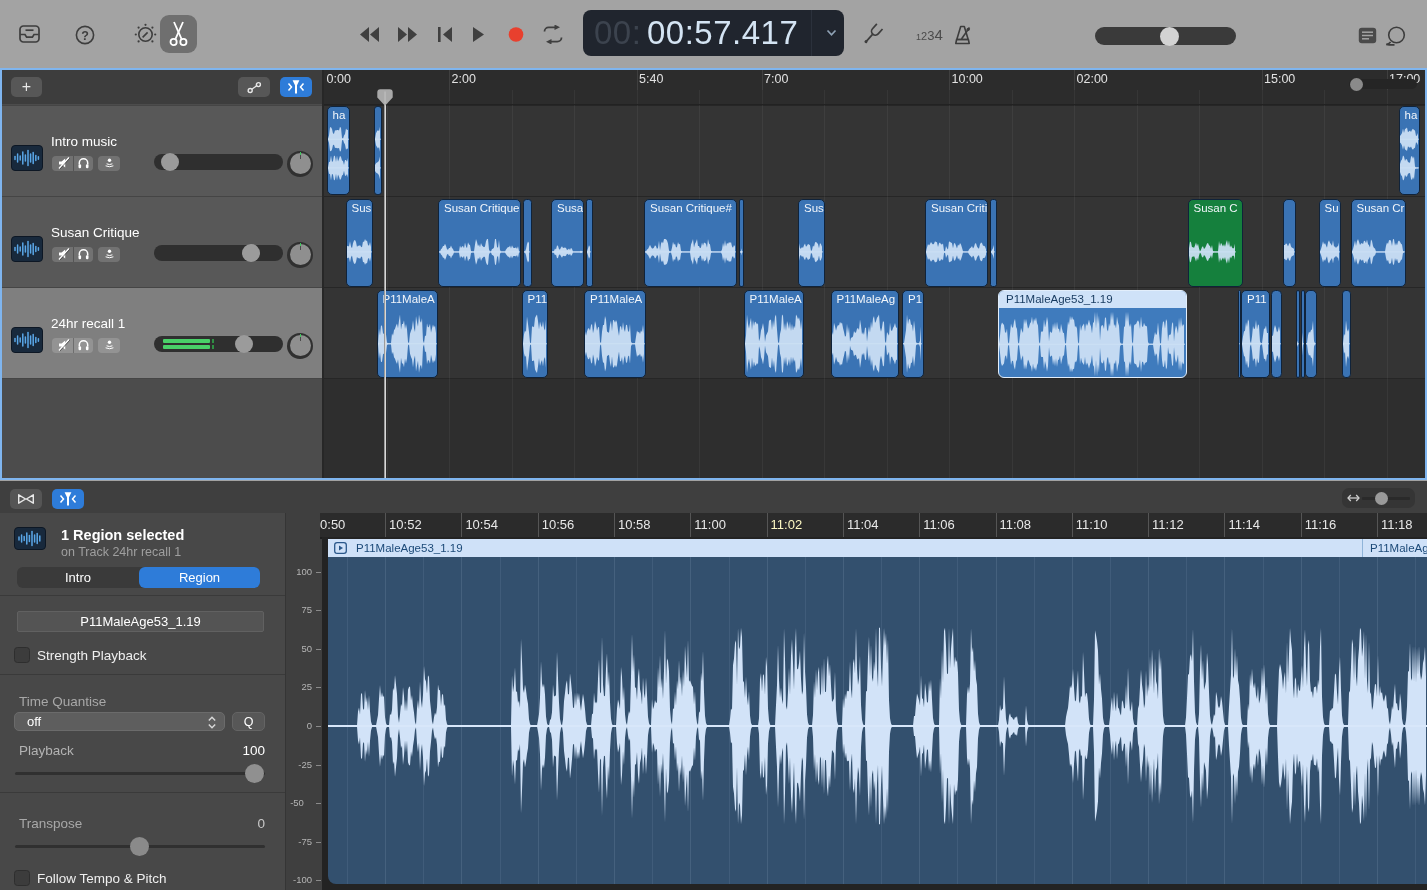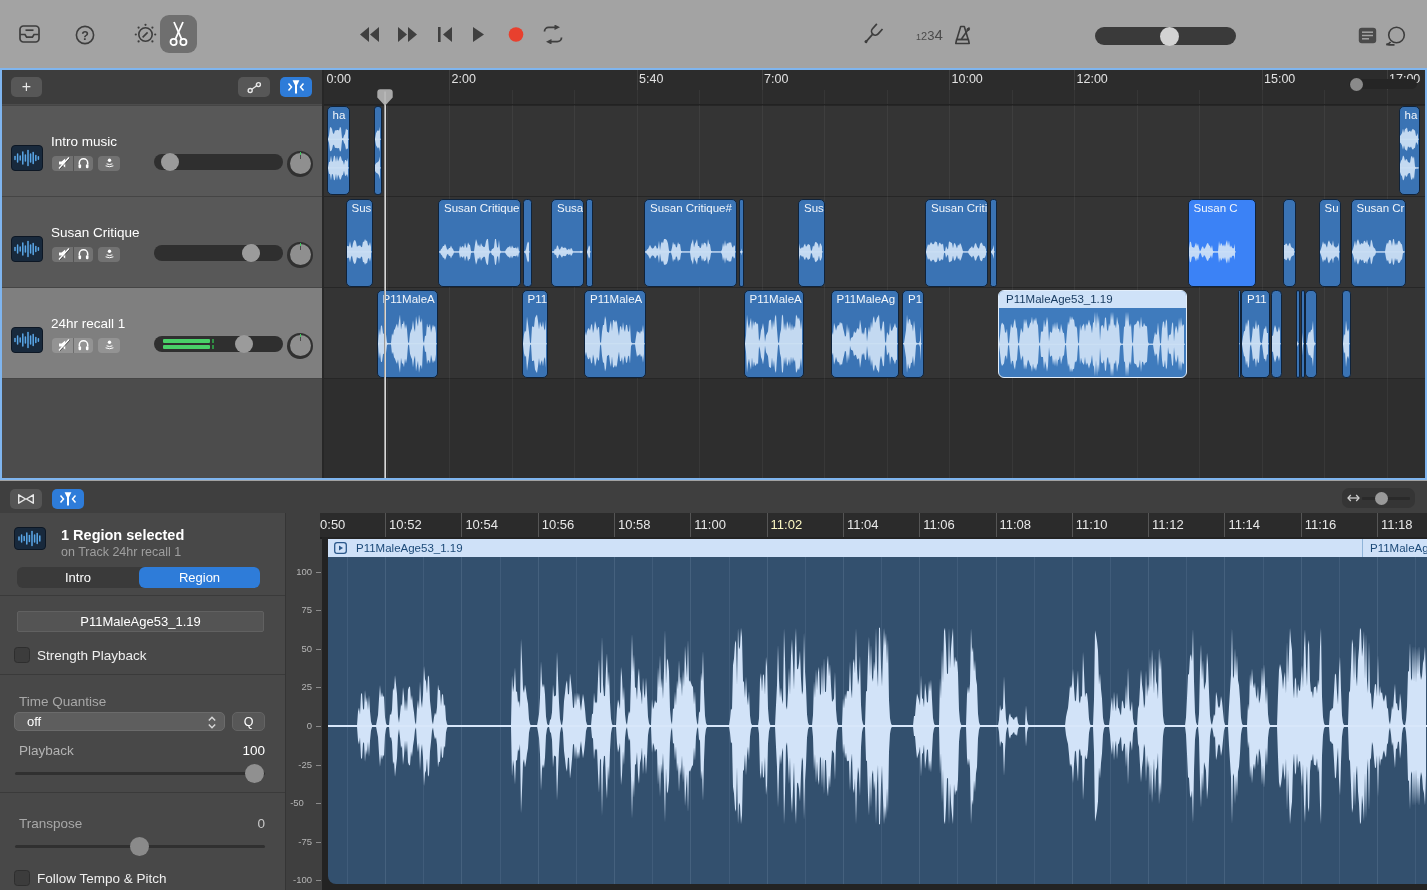--- a/index.html
+++ b/index.html
@@ -52,20 +52,28 @@
 <circle cx="158" cy="9.5" r="7.3" fill="#e8402e"></circle>
 <g fill="none" stroke="#3f3f3f" stroke-width="1.8">
 <path d="M186.5 6.5 a4.2 4.2 0 0 1 4.2-4.2 h8"></path>
 <path d="M203.5 12.5 a4.2 4.2 0 0 1 -4.2 4.2 h-8"></path>
 </g>
 <g fill="#3f3f3f">
           <path d="M196.5 -0.5 L202 2.3 L196.5 5.1 Z"></path>
           <path d="M193.5 13.9 L188 16.7 L193.5 19.5 Z"></path>
         </g>
       </svg>
+      <div class="abs" style="left:583px;top:10px;width:261px;height:46px;background:#20252e;border-radius:8px;overflow:hidden">
+<div class="abs" style="left:228px;top:0;width:1px;height:46px;background:#2b313c"></div>
+<div class="abs" style="left:11px;top:3.5px;font-size:33px;font-weight:400;letter-spacing:0.5px;color:#3c434e">00:</div>
+<div class="abs" style="left:64px;top:3.5px;font-size:33px;font-weight:400;letter-spacing:0.5px;color:#d4e4f3">00:57.417</div>
+<svg class="abs" style="left:243px;top:19px" width="11" height="8" viewBox="0 0 11 8">
+          <path d="M1.5 1.5 L5.5 5.8 L9.5 1.5" fill="none" stroke="#8fa2b5" stroke-width="1.7"></path>
+        </svg>
+</div>
       <svg class="abs" style="left:858px;top:21px" width="28" height="28" viewBox="0 0 28 28">
 <g transform="rotate(42 14 14)" stroke="#3d3d3d" stroke-width="1.7" fill="none">
 <path d="M10.2 2.5 v6.5 a3.8 3.8 0 0 0 7.6 0 v-6.5"></path>
 <path d="M14 13.2 v9.3"></path>
 <circle cx="14" cy="23" r="1.5" fill="#3d3d3d" stroke="none"></circle>
 </g>
       </svg>
       <div class="abs" style="left:916px;top:28px;color:#4b4b4b;line-height:13px">
 <span style="font-size:9px">1</span><span style="font-size:11px">2</span><span style="font-size:13px">3</span><span style="font-size:15px">4</span></div>
       <svg class="abs" style="left:952px;top:24px" width="23" height="22" viewBox="0 0 23 22">
@@ -279,21 +287,21 @@
         <div class="abs" style="left:1062.5px;top:20px;width:1px;height:388px;background:rgba(255,255,255,0.05)"></div>
         <div class="abs" style="left:2.5px;top:2px;font-size:12.5px;color:#e2e2e2">0:00</div>
         <div class="abs" style="left:127.5px;top:2px;font-size:12.5px;color:#e2e2e2">2:00</div>
         <div class="abs" style="left:125.0px;top:0;width:1px;height:20px;background:#3f3f3f"></div>
         <div class="abs" style="left:315.0px;top:2px;font-size:12.5px;color:#e2e2e2">5:40</div>
         <div class="abs" style="left:312.5px;top:0;width:1px;height:20px;background:#3f3f3f"></div>
         <div class="abs" style="left:440.0px;top:2px;font-size:12.5px;color:#e2e2e2">7:00</div>
         <div class="abs" style="left:437.5px;top:0;width:1px;height:20px;background:#3f3f3f"></div>
         <div class="abs" style="left:627.5px;top:2px;font-size:12.5px;color:#e2e2e2">10:00</div>
         <div class="abs" style="left:625.0px;top:0;width:1px;height:20px;background:#3f3f3f"></div>
-        <div class="abs" style="left:752.5px;top:2px;font-size:12.5px;color:#e2e2e2">12:00</div>
+        <div class="abs" style="left:752.5px;top:2px;font-size:12.5px;color:#e2e2e2">02:00</div>
         <div class="abs" style="left:750.0px;top:0;width:1px;height:20px;background:#3f3f3f"></div>
         <div class="abs" style="left:940.0px;top:2px;font-size:12.5px;color:#e2e2e2">15:00</div>
         <div class="abs" style="left:937.5px;top:0;width:1px;height:20px;background:#3f3f3f"></div>
         <div class="abs" style="left:1065.0px;top:2px;font-size:12.5px;color:#e2e2e2">17:00</div>
         <div class="abs" style="left:1062.5px;top:0;width:1px;height:20px;background:#3f3f3f"></div>
         <div class="abs" style="left:0;top:34px;width:1103px;height:1px;background:#222"></div>
         <div class="abs" style="left:1025px;top:9px;width:68px;height:10px;background:#252525;border-radius:5px"></div>
 <div class="abs" style="left:1026px;top:7.5px;width:13px;height:13px;background:#8a8a8a;border-radius:50%"></div>
       </div>
       <div class="abs" style="left:324.5px;top:36px;width:23.0px;height:89px;background:#3a73b4;border:1px solid #10233a;border-radius:5.0px;overflow:hidden">
@@ -413,21 +421,21 @@
         </svg>
       </div>
       <div class="abs" style="left:988px;top:129px;width:6.5px;height:88px;background:#3a73b4;border:1px solid #10233a;border-radius:2.6px;overflow:hidden">
         <svg width="4" height="86" viewBox="0 0 4 86" style="position:absolute;left:0;top:0">
           <g transform="translate(0,38.6)">
             <path d="M0,12.8 L1,11.4 L2,9.7 L3,6.4 L3,20.3 L2,17.0 L1,15.2 L0,13.8 Z" fill="#cfe2f6" fill-opacity="0.92"></path>
             <rect x="0" y="12.8" width="4" height="1" fill="#cfe2f6" fill-opacity="0.85"></rect>
           </g>
         </svg>
       </div>
-      <div class="abs" style="left:1185.5px;top:129px;width:68px;height:88px;background:#3b82f6;border:1px solid #10233a;border-radius:5.0px;overflow:hidden">
+      <div class="abs" style="left:1185.5px;top:129px;width:55px;height:88px;background:#15803d;border:1px solid #10233a;border-radius:5.0px;overflow:hidden">
         <div class="abs" style="left:5px;top:1.5px;font-size:11.5px;color:#f2f6fb;white-space:nowrap">Susan C</div>
         <svg width="47" height="86" viewBox="0 0 47 86" style="position:absolute;left:0;top:0">
           <g transform="translate(0,38.6)">
             <path d="M0,9.7 L1,2.9 L2,3.6 L3,8.6 L4,8.4 L5,9.3 L6,7.0 L7,3.8 L8,7.7 L9,4.8 L10,9.9 L11,12.8 L12,11.2 L13,8.3 L14,7.7 L15,10.4 L16,9.3 L17,7.3 L18,4.9 L19,4.3 L20,6.7 L21,7.5 L22,10.2 L23,6.5 L24,12.3 L25,12.8 L26,12.8 L27,12.8 L28,12.8 L29,12.8 L30,2.5 L31,7.7 L32,4.1 L33,5.9 L34,7.8 L35,5.3 L36,8.2 L37,4.4 L38,1.5 L39,7.3 L40,1.8 L41,8.8 L42,6.7 L43,8.9 L44,9.8 L45,9.3 L46,5.2 L46,21.4 L45,17.4 L44,16.9 L43,17.7 L42,19.9 L41,17.8 L40,24.9 L39,19.4 L38,25.2 L37,22.3 L36,18.5 L35,21.4 L34,18.9 L33,20.7 L32,22.5 L31,19.0 L30,24.2 L29,13.8 L28,13.8 L27,13.8 L26,13.8 L25,13.8 L24,14.4 L23,20.2 L22,16.5 L21,19.1 L20,20.0 L19,22.4 L18,21.8 L17,19.4 L16,17.3 L15,16.3 L14,19.0 L13,18.4 L12,15.4 L11,13.9 L10,16.8 L9,21.8 L8,19.0 L7,22.8 L6,19.7 L5,17.4 L4,18.3 L3,18.0 L2,23.0 L1,23.8 L0,16.9 Z" fill="#cfe2f6" fill-opacity="0.92"></path>
             <rect x="0" y="12.8" width="47" height="1" fill="#cfe2f6" fill-opacity="0.85"></rect>
           </g>
         </svg>
       </div>
       <div class="abs" style="left:1280.5px;top:129px;width:13.0px;height:88px;background:#3a73b4;border:1px solid #10233a;border-radius:5.0px;overflow:hidden">
         <svg width="11" height="86" viewBox="0 0 11 86" style="position:absolute;left:0;top:0">

